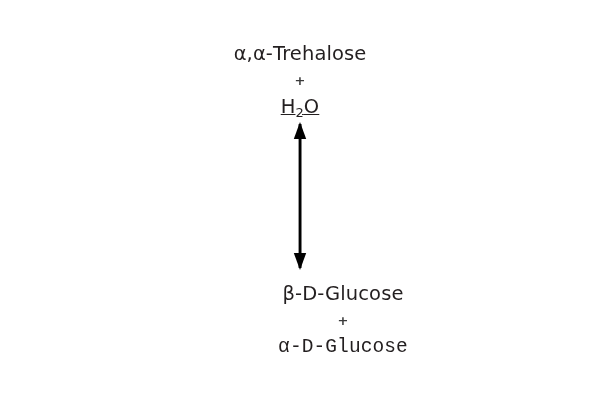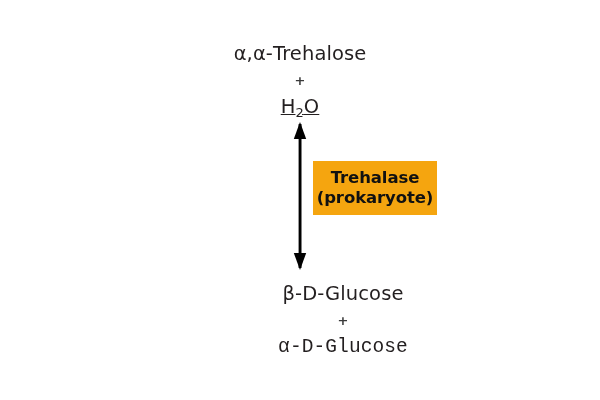--- a/index.html
+++ b/index.html
@@ -111,24 +111,20 @@
 
   <svg id="reaction-arrow" viewBox="0 0 30 152">
 
     <rect x="13.6" y="4" width="2.9" height="144" fill="#000000"></rect>
 
     <polygon points="15,2 21.2,19 8.8,19" fill="#000000"></polygon>
 
     <polygon points="15,150 21.2,133 8.8,133" fill="#000000"></polygon>
   </svg>
 
-  <div id="enzyme-label">
-    <div class="enz-line">Trehalase</div>
-    <div class="enz-line">(prokaryote)</div>
-  </div>
 
   <div class="species-stack" id="products-stack">
 
     <div class="species row-beta">β-D-Glucose</div>
 
     <div class="plus row-plus">+</div>
 
     <div class="species row-alpha">α-D-Glucose</div>
   </div>
 

